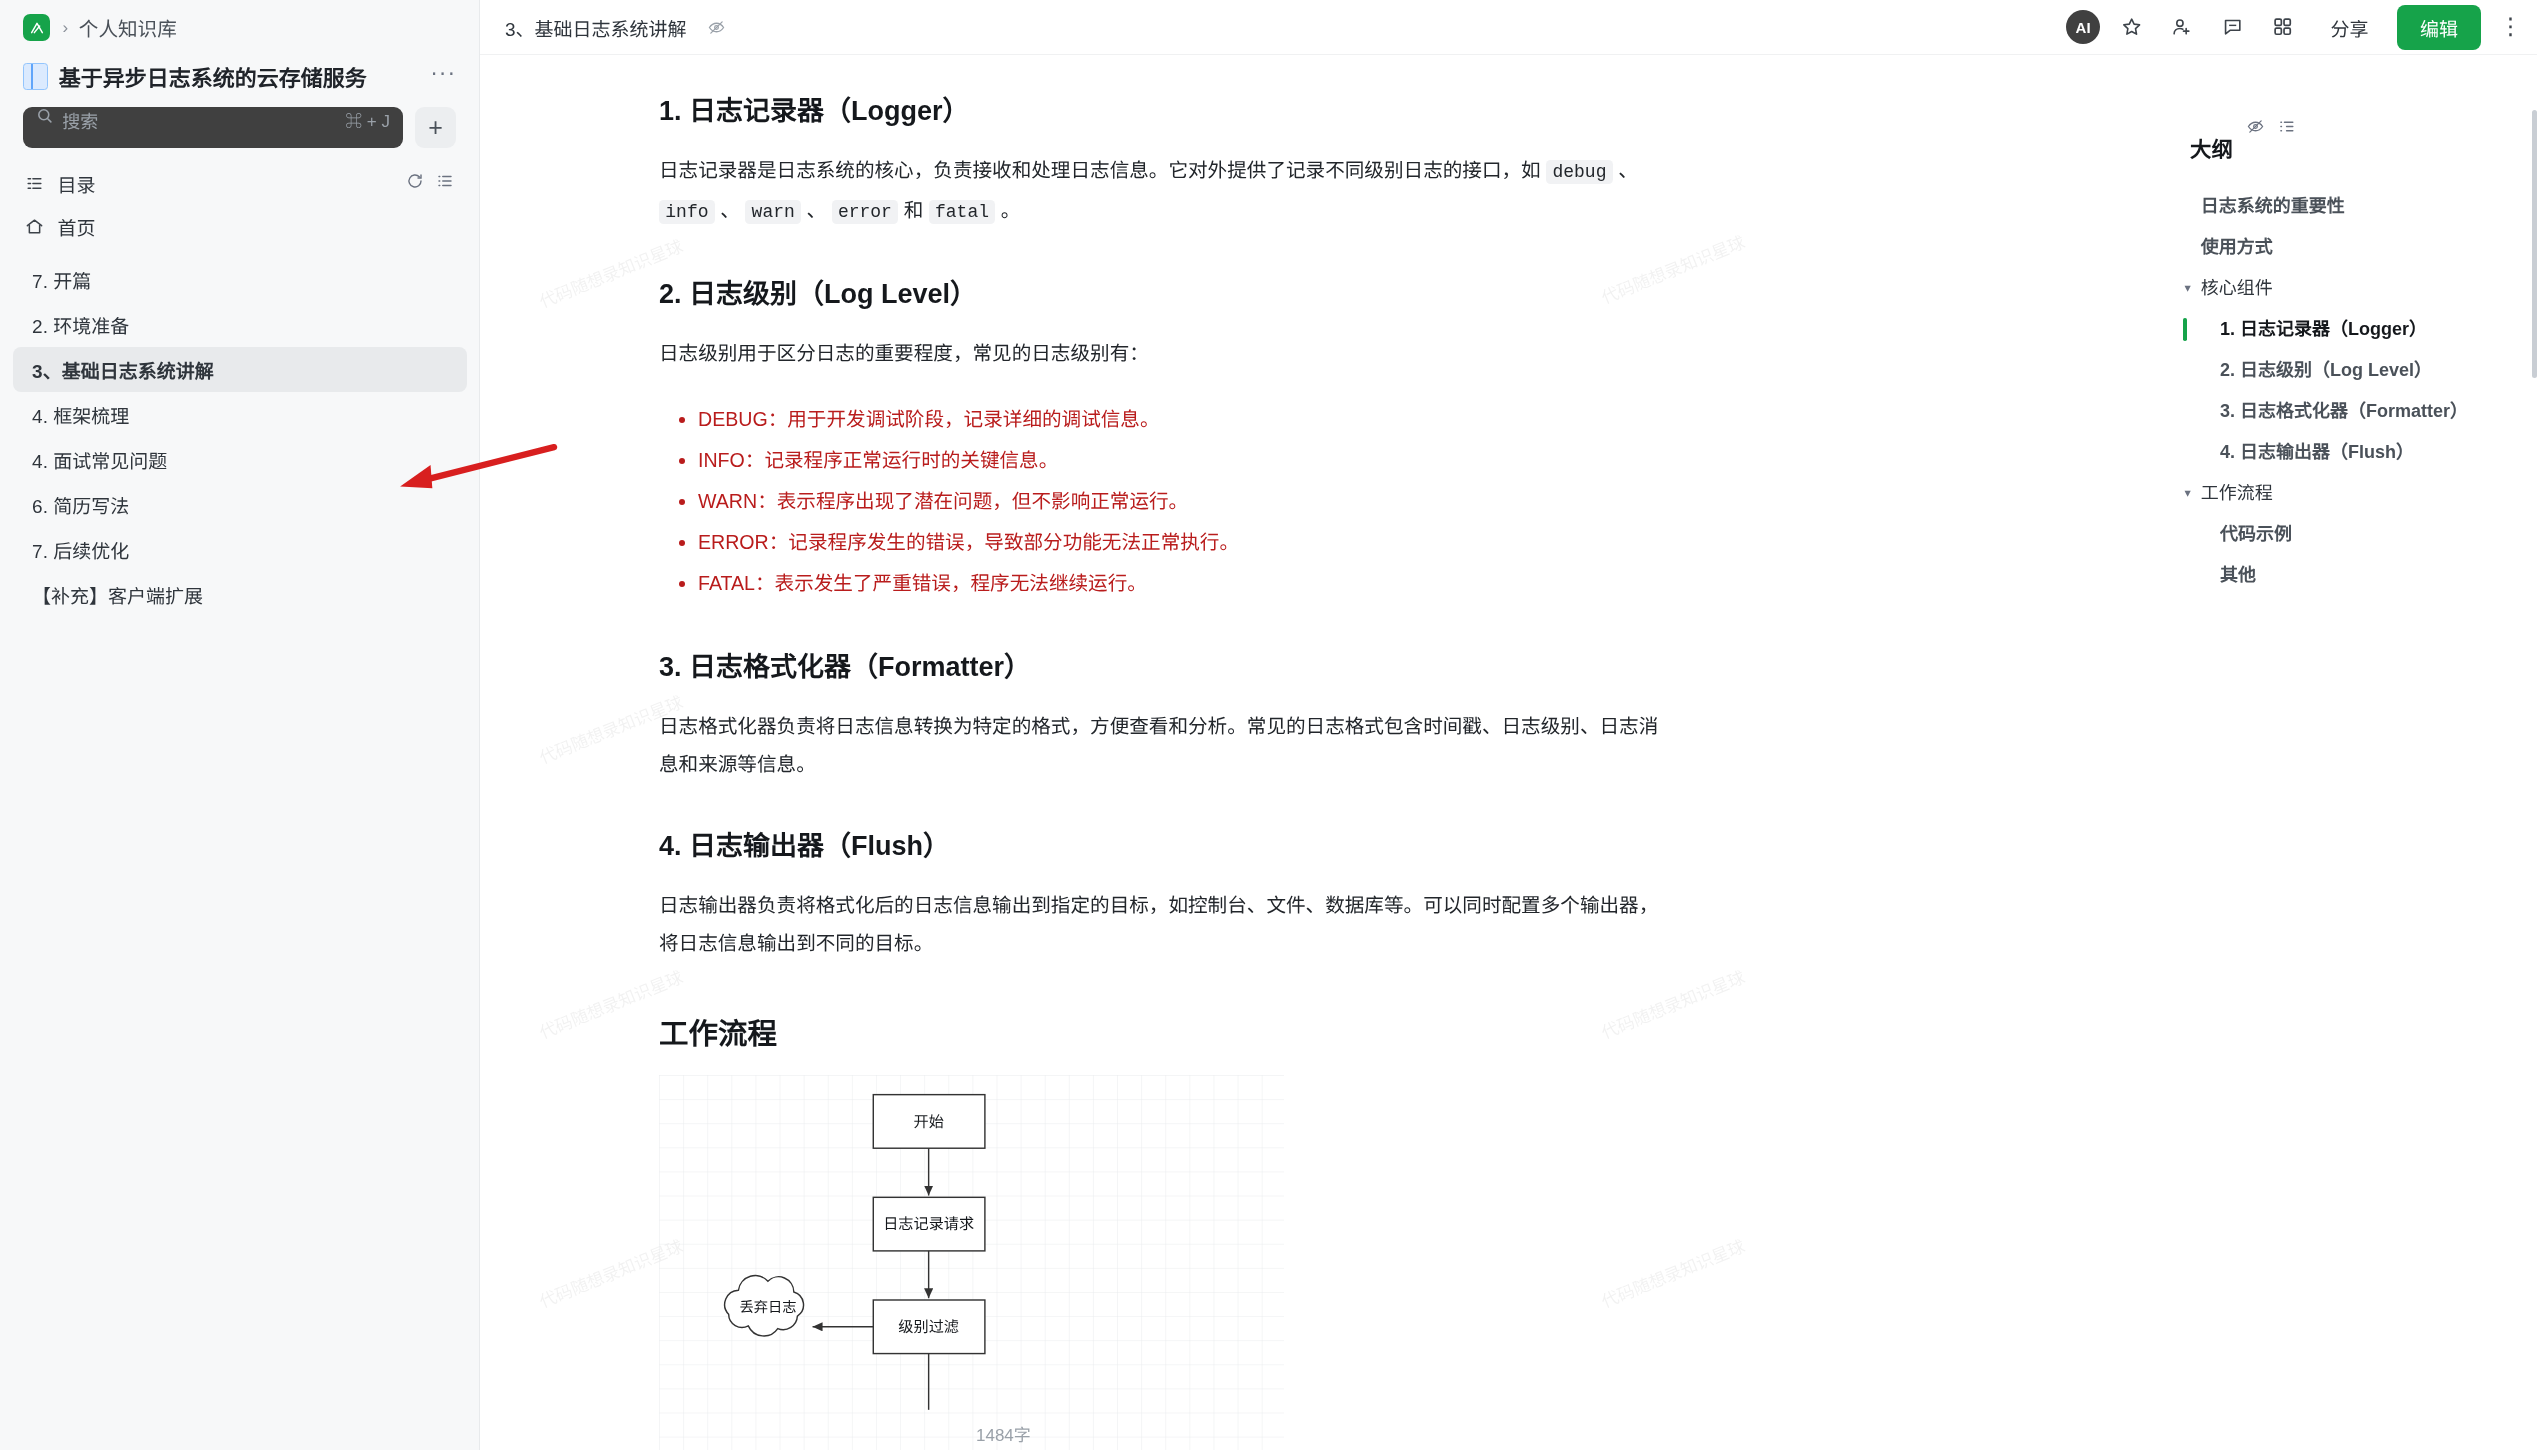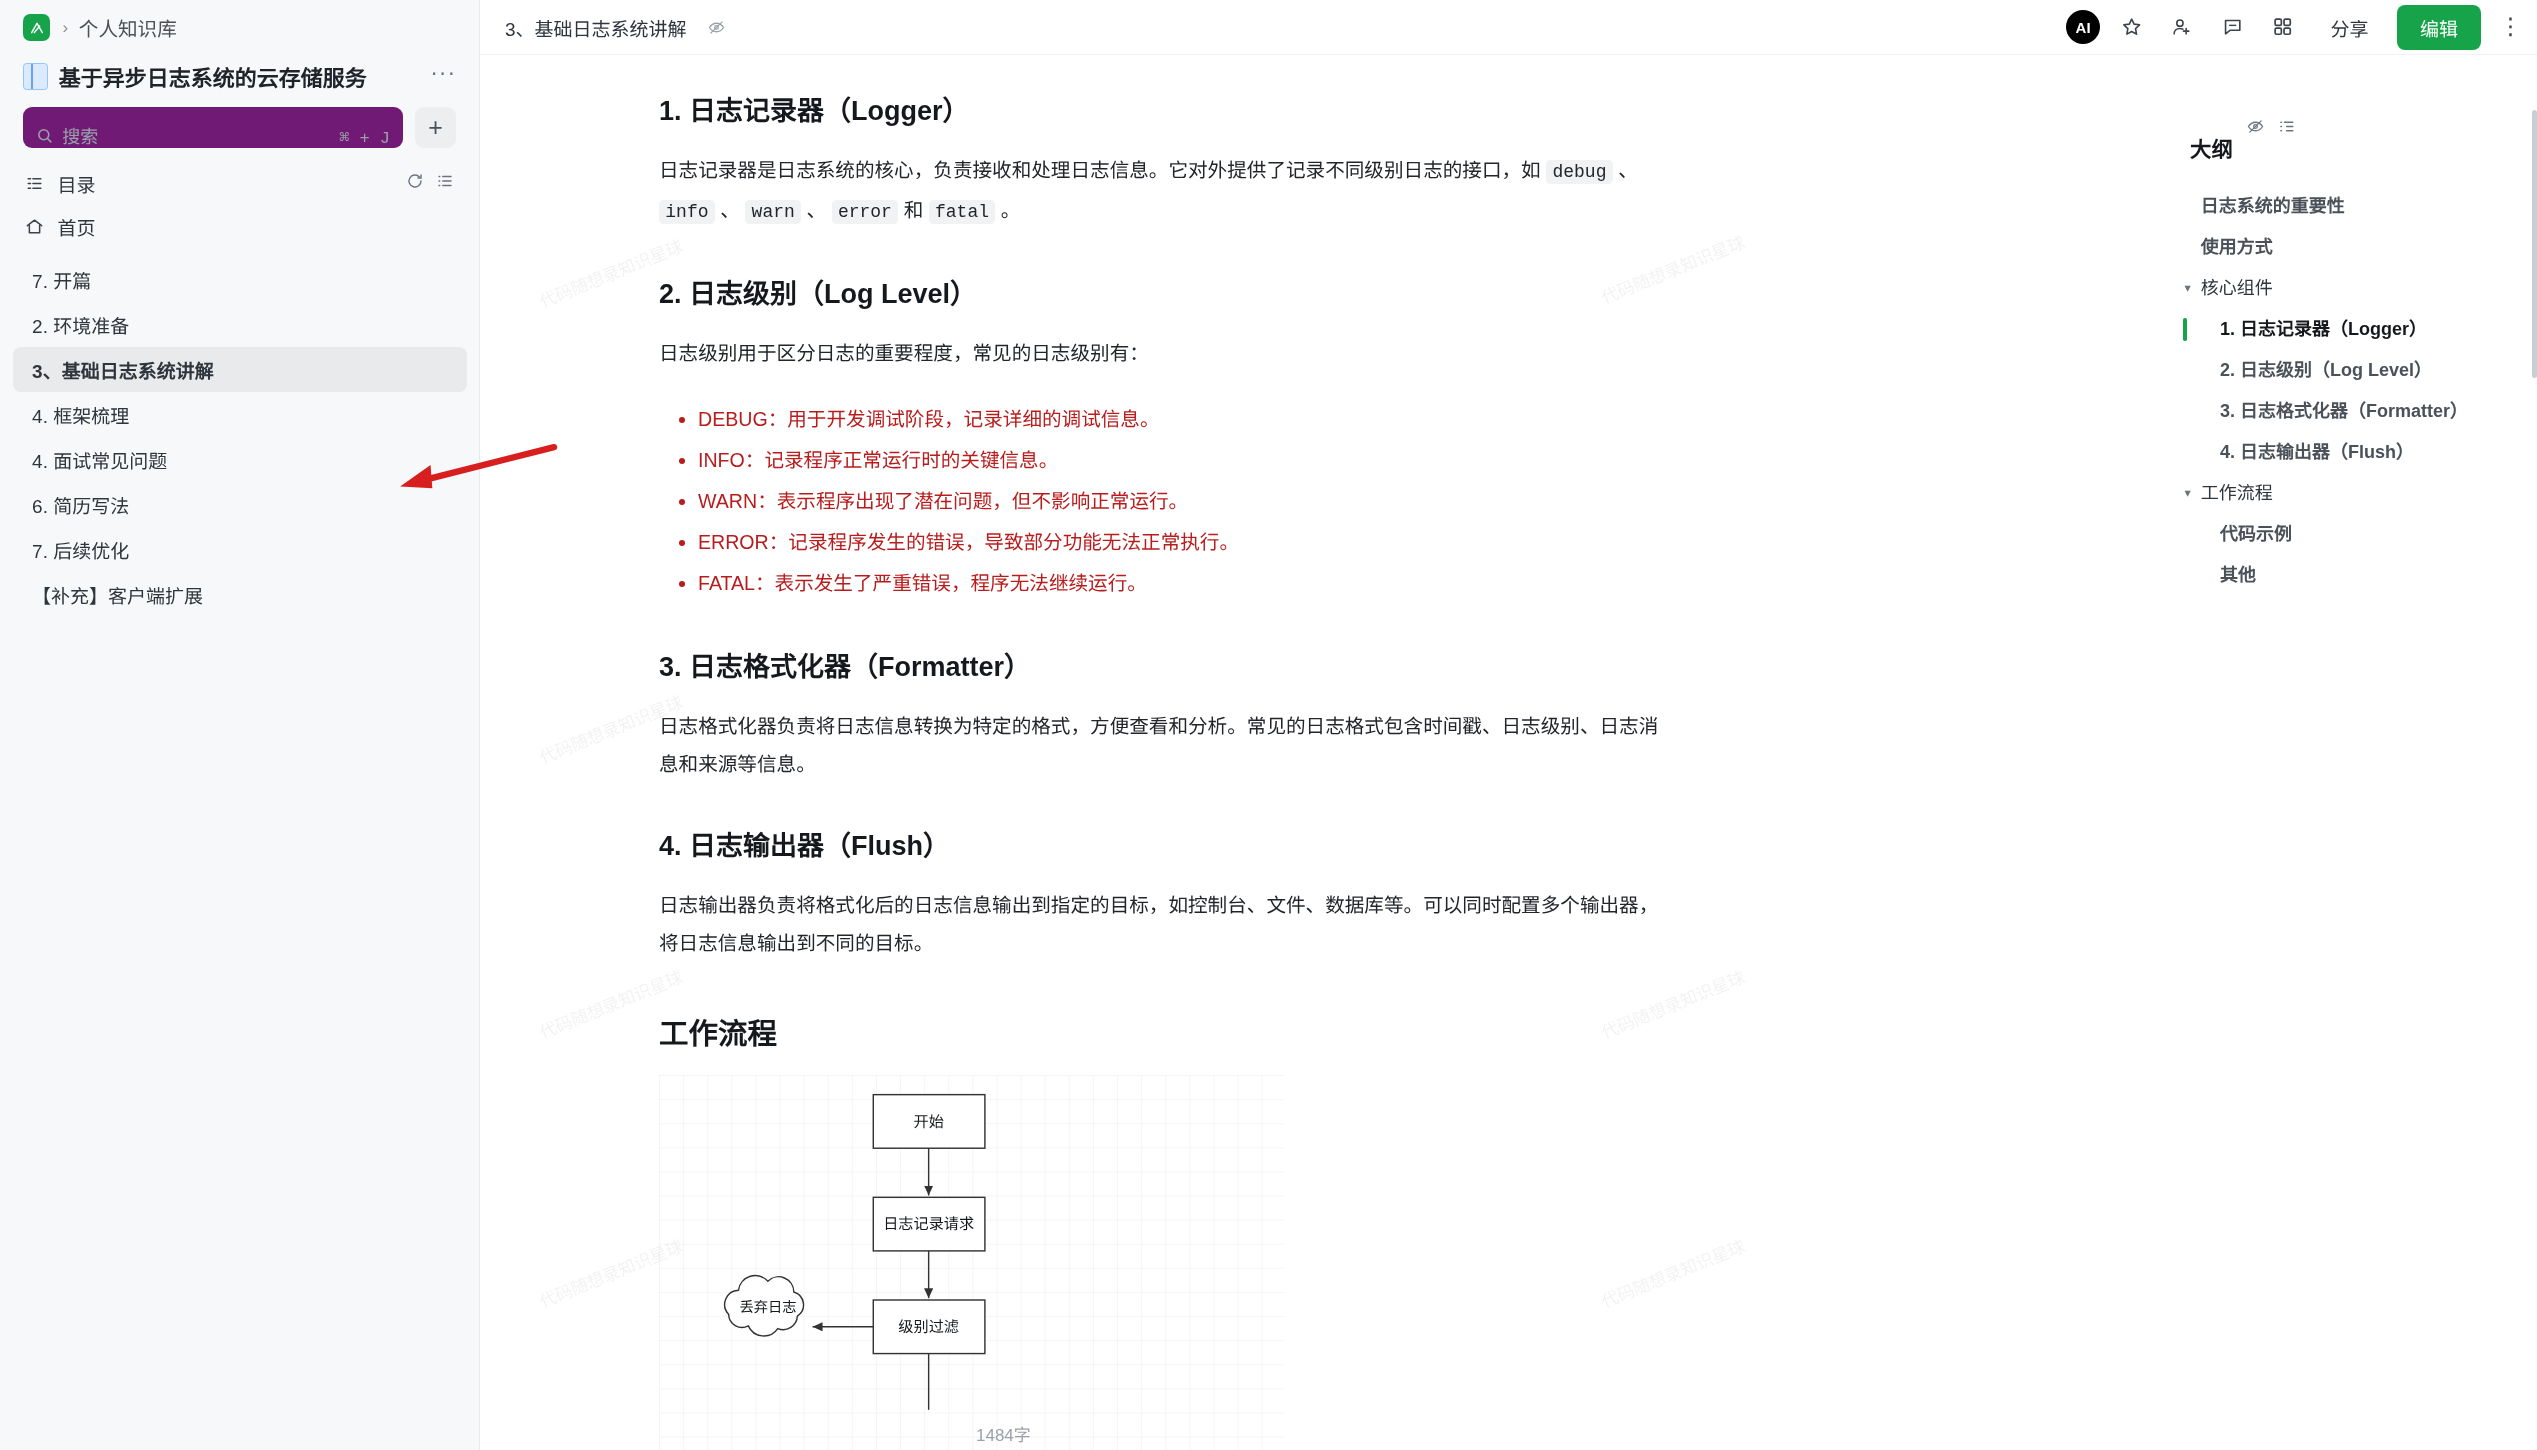--- a/index.html
+++ b/index.html
@@ -97,27 +97,26 @@
   .sb-search-row {
     display: flex;
     align-items: center;
     padding: 0 23px;
     gap: 12.5px;
     margin-bottom: 14.3px;
   }
   .sb-search {
     flex: 1 1 auto;
     height: 41px;
-    background: #701a75;
+    background: #404040;
     border-radius: 9px;
     display: flex;
-    align-items: flex-end;
+    align-items: flex-start;
     padding: 0 12.5px;
     gap: 9.8px;
-    font-family: Liberation Mono, monospace;
   }
   .sb-search .mag { color: #9aa1a9; flex: 0 0 auto; }
   .sb-search .ph {
     color: #9aa1a9;
     font-size: 18px;
     flex: 1 1 auto;
   }
   .sb-search .kbd {
     color: #9aa1a9;
     font-size: 17px;
@@ -190,21 +189,21 @@
     font-size: 19px;
     color: #2f353c;
     white-space: nowrap;
   }
   .crumb-eye { color: #9aa1a9; margin-left: 9px; display: inline-flex; vertical-align: middle;}
   .topbar-spacer { flex: 1 1 auto; }
 
   .ai-badge {
     width: 34px; height: 34px;
     border-radius: 50%;
-    background: #000000;
+    background: #404040;
     color: #fff;
     font-size: 15px;
     font-weight: bold;
     display: flex; align-items: center; justify-content: center;
     flex: 0 0 34px;
   }
   .tb-icon {
     width: 38px; height: 38px;
     display: flex; align-items: center; justify-content: center;
     color: #3d434a;

